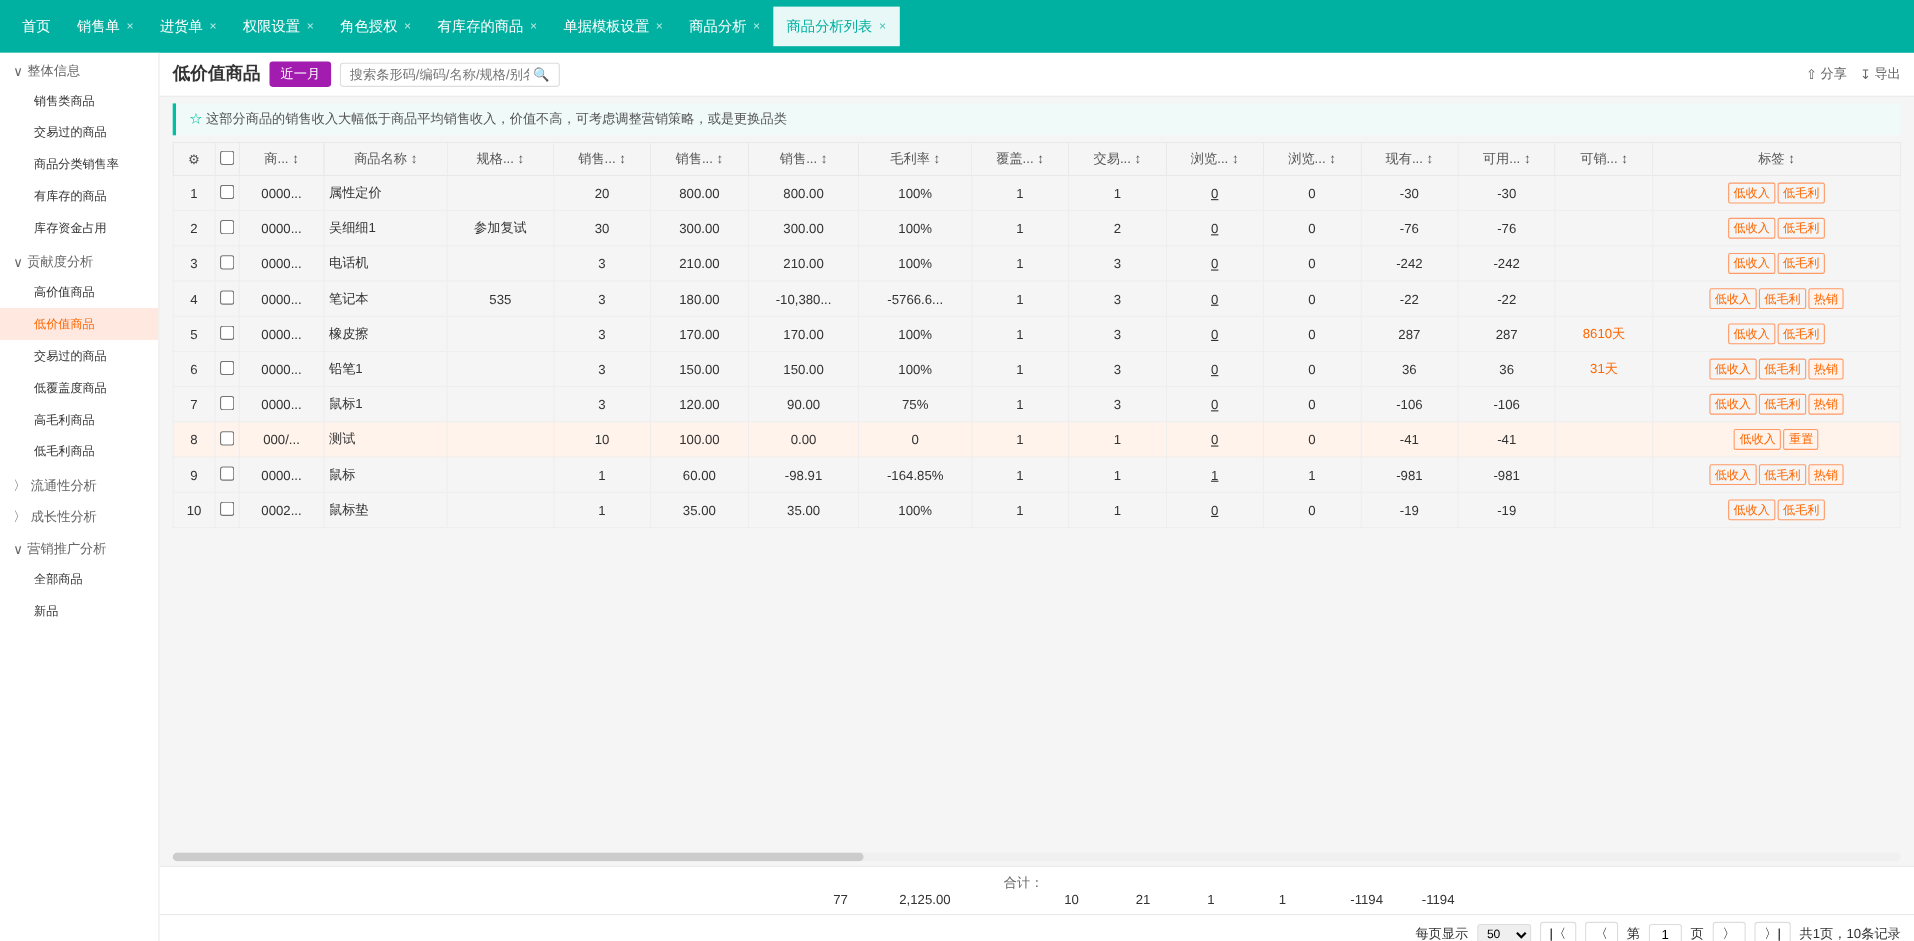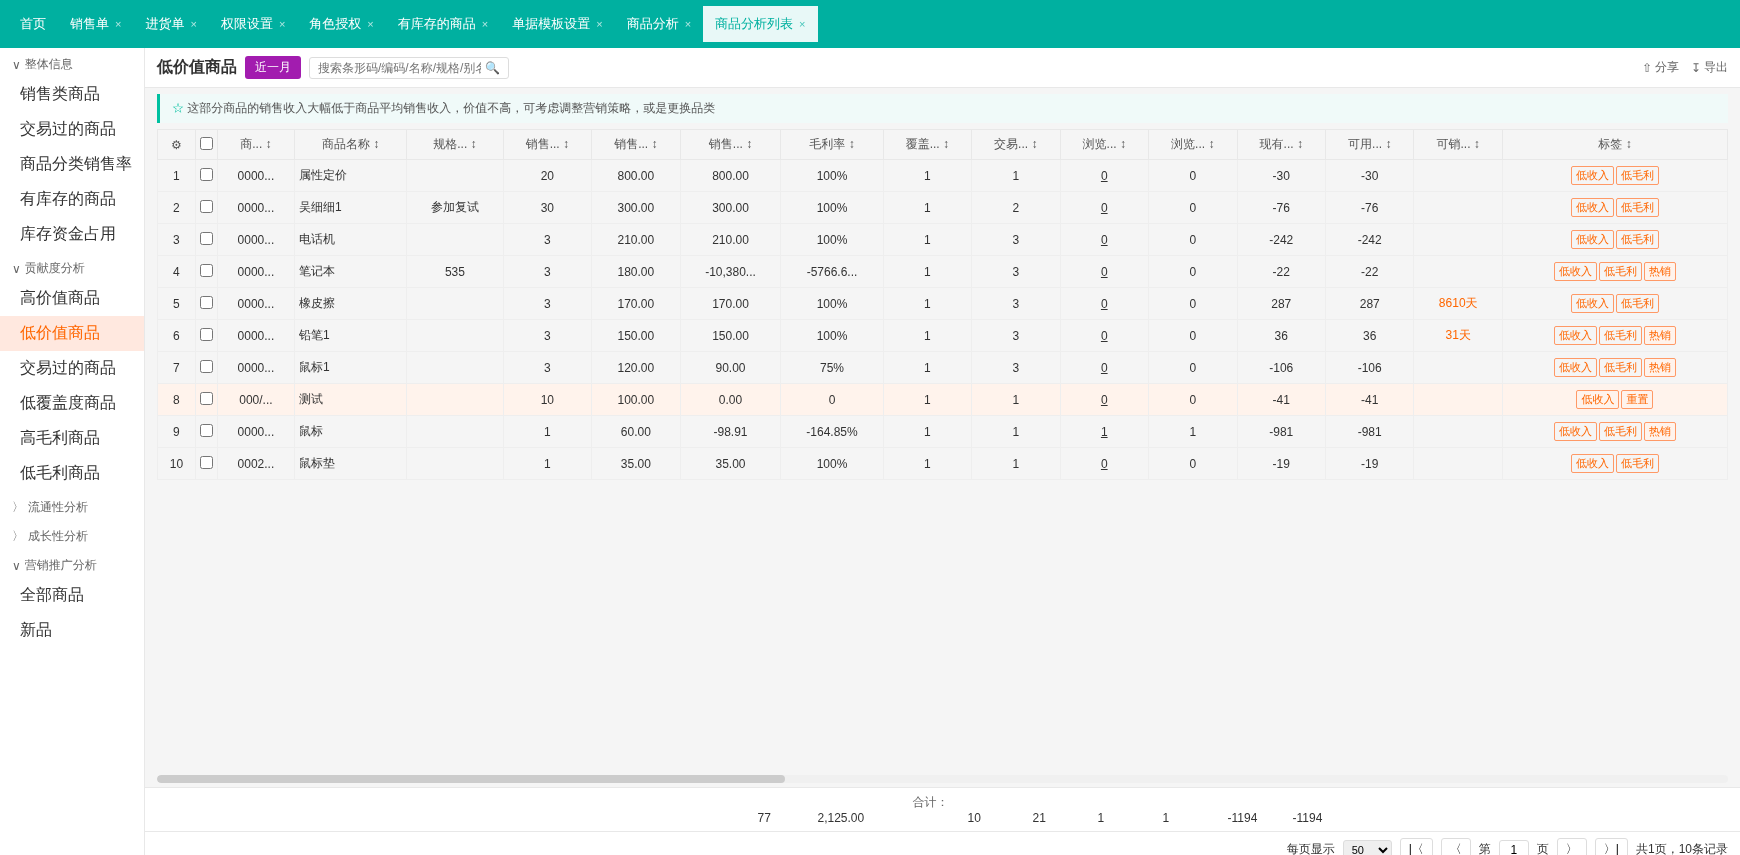--- a/index.html
+++ b/index.html
@@ -39,24 +39,24 @@
     }
     .sidebar-group-header {
       padding: 8px 12px 4px;
       color: #666;
       font-size: 12px;
       display: flex;
       align-items: center;
       gap: 4px;
     }
     .sidebar-item {
-      padding: 7px 12px 7px 20px;
+      padding: 7px 12px 7px 31px;
       cursor: pointer;
       color: #333;
-      font-size: 16px;
+      font-size: 11px;
     }
     .sidebar-item.active { background: #ffe8df; color: #ff6600; }
 
     
     .main-content {
       flex: 1;
       display: flex;
       flex-direction: column;
       overflow: hidden;
     }

